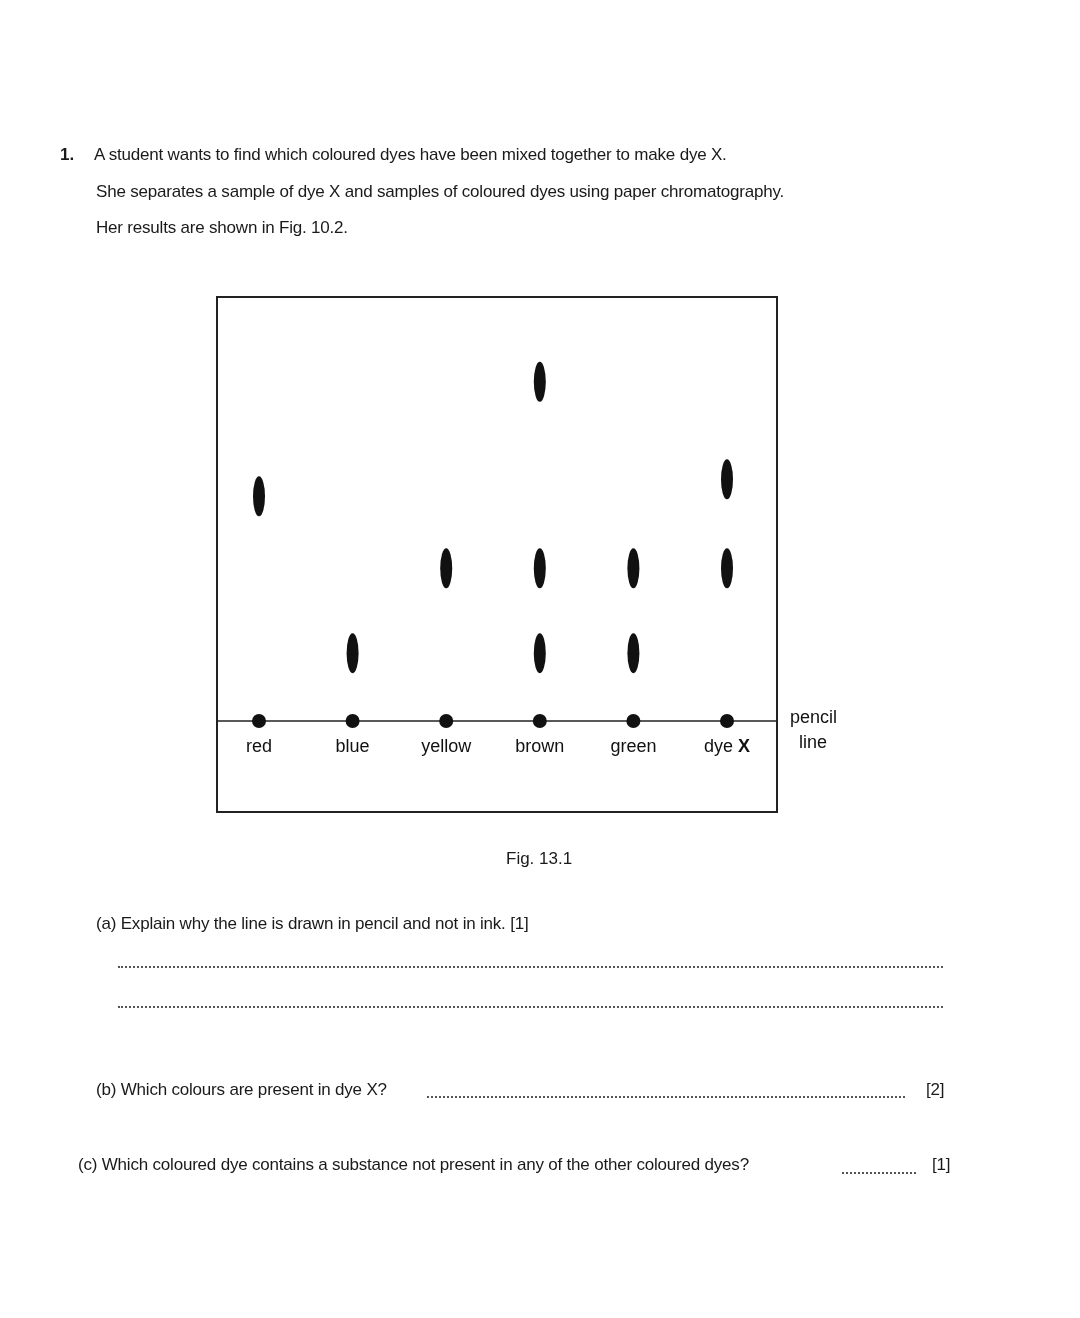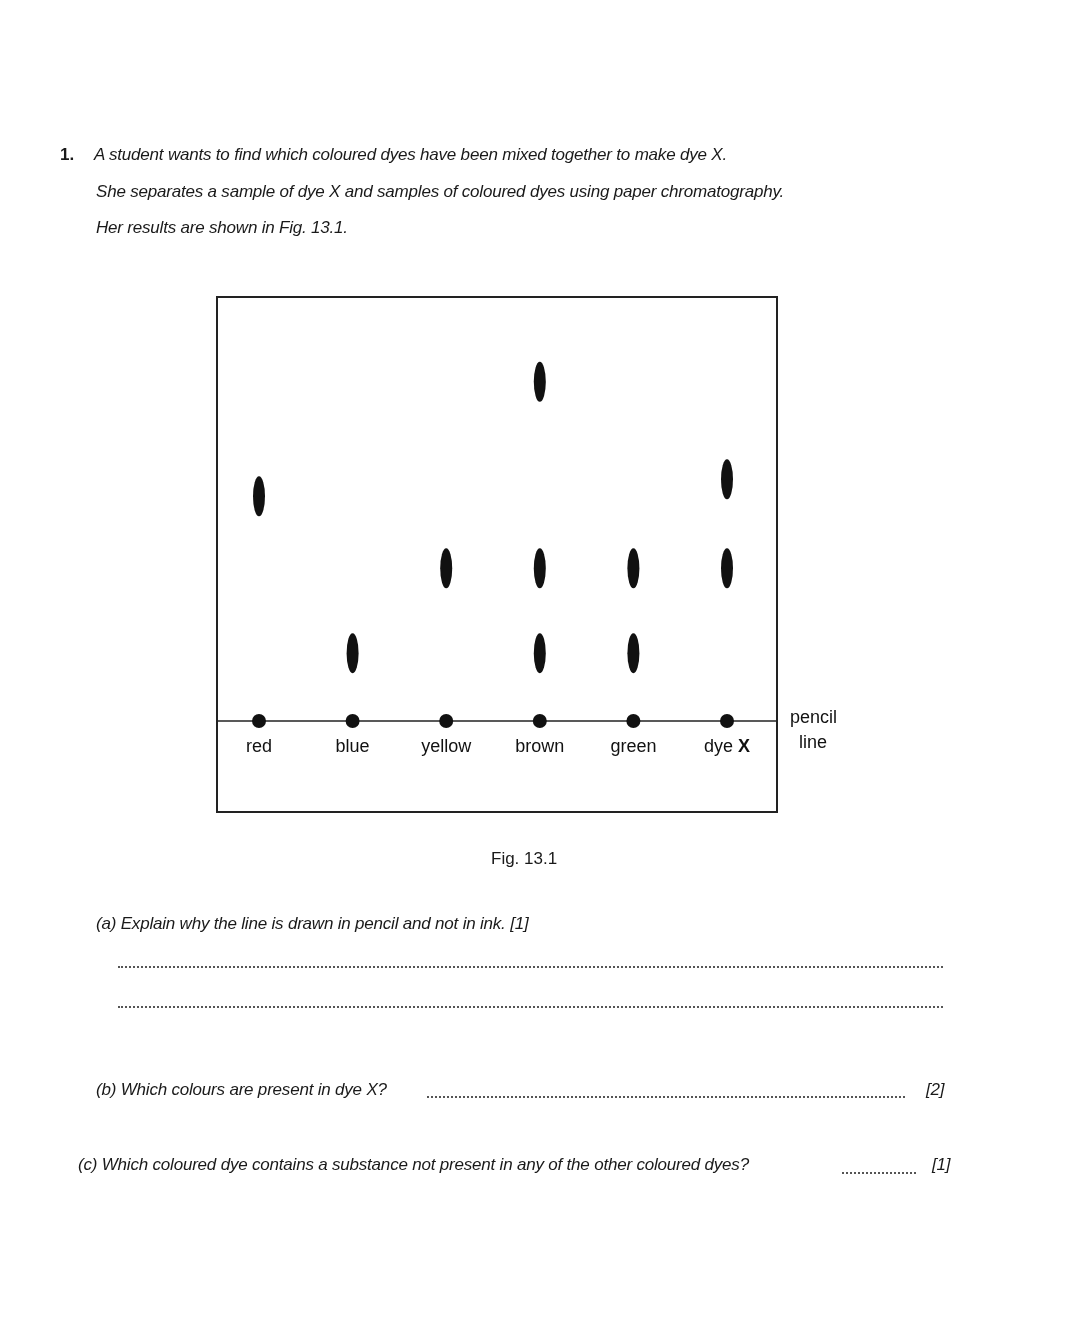--- a/index.html
+++ b/index.html
@@ -1,43 +1,43 @@
 <!DOCTYPE html>
 <html><head>
 <meta charset="utf-8">
 <style>
   html, body { margin: 0; padding: 0; background: #ffffff; }
   body { width: 1080px; height: 1318px; position: relative; overflow: hidden;
          font-family: "Liberation Sans", sans-serif; color: #1a1a1a; }
-  .q { position: absolute; font-size: 17px; letter-spacing: -0.2px; font-style: italic; }
+  .q { position: absolute; font-size: 17px; letter-spacing: -0.2px; }
   .qnum { position: absolute; left: 60px; top: 145px; font-weight: bold; font-size: 17px; }
   .line1 { left: 94px; top: 145px; }
   .line2 { left: 96px; top: 182px; text-align: center; }
   .line3 { left: 96px; top: 218px; }
   #fig { position: absolute; left: 0; top: 0; }
-  .caption { position: absolute; left: 491px; top: 849px; font-size: 17px; }
+  .caption { position: absolute; left: 506px; top: 849px; font-size: 17px; }
   .qa { left: 96px; top: 914px; text-align: right; }
   .dots { position: absolute; left: 118px; width: 825px; border-bottom: 2px dotted #555; height: 0; }
   .d1 { top: 966px; }
   .d2 { top: 1006px; }
   .qb { left: 96px; top: 1080px; }
   .qb-dots { position: absolute; left: 427px; top: 1096px; width: 478px; border-bottom: 2px dotted #555; }
   .qb-marks { left: 926px; top: 1080px; }
   .qc { left: 78px; top: 1155px; }
   .qc-dots { position: absolute; left: 842px; top: 1172px; width: 74px; border-bottom: 2px dotted #555; }
   .qc-marks { left: 932px; top: 1155px; }
   .lbl { font-family: "Liberation Sans", sans-serif; font-size: 18px; fill: #111; }
 </style>
 </head>
 <body>
 
 <div class="qnum">1.</div>
 <div class="q line1">A student wants to find which coloured dyes have been mixed together to make dye X.</div>
 <div class="q line2">She separates a sample of dye X and samples of coloured dyes using paper chromatography.</div>
-<div class="q line3">Her results are shown in Fig. 13.1.</div>
+<div class="q line3">Her results are shown in Fig. 10.2.</div>
 
 <svg id="fig" width="1080" height="840">
   <rect x="217" y="297" width="560" height="515" fill="none" stroke="#222" stroke-width="2"></rect>
   <line x1="217" y1="721" x2="777" y2="721" stroke="#222" stroke-width="1.5"></line>
   <g id="lanes">
       <circle cx="259" cy="721" r="7" fill="#111"></circle>
       <ellipse cx="259" cy="496.28" rx="6" ry="20" fill="#111"></ellipse>
       <text x="259" y="752" text-anchor="middle" class="lbl">red</text>
       <circle cx="352.6" cy="721" r="7" fill="#111"></circle>
       <ellipse cx="352.6" cy="653.16" rx="6" ry="20" fill="#111"></ellipse>

